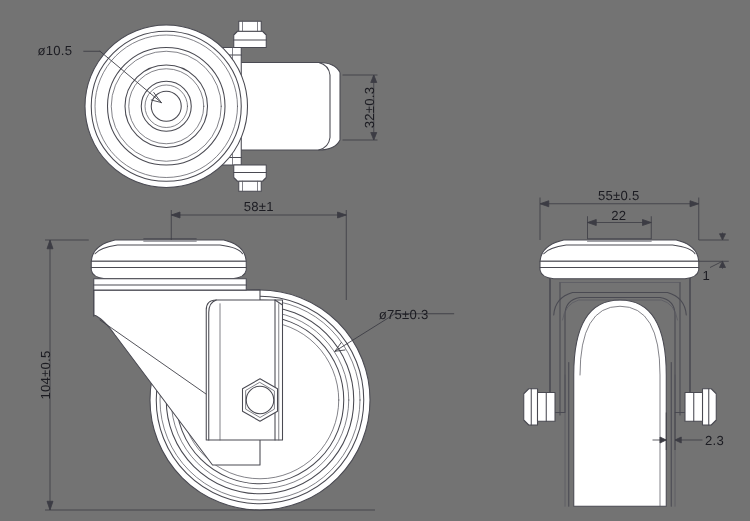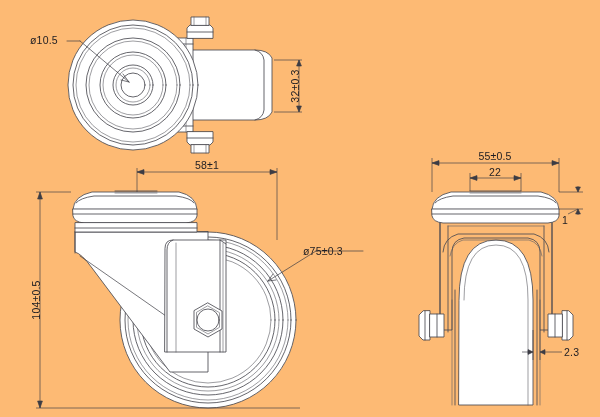--- a/index.html
+++ b/index.html
@@ -10,21 +10,21 @@
   body {
     width: 600px;
     height: 417px;
     font-family: "Liberation Sans", sans-serif;
     overflow: hidden;
   }
   #drawing-root {
     position: relative;
     width: 600px;
     height: 417px;
-    background: #fdba74;
+    background: #737373;
   }
   svg#cad {
     display: block;
     width: 600px;
     height: 417px;
   }
   .ln {
     fill: none;
     stroke: #4a4a52;
     stroke-width: 0.85;

